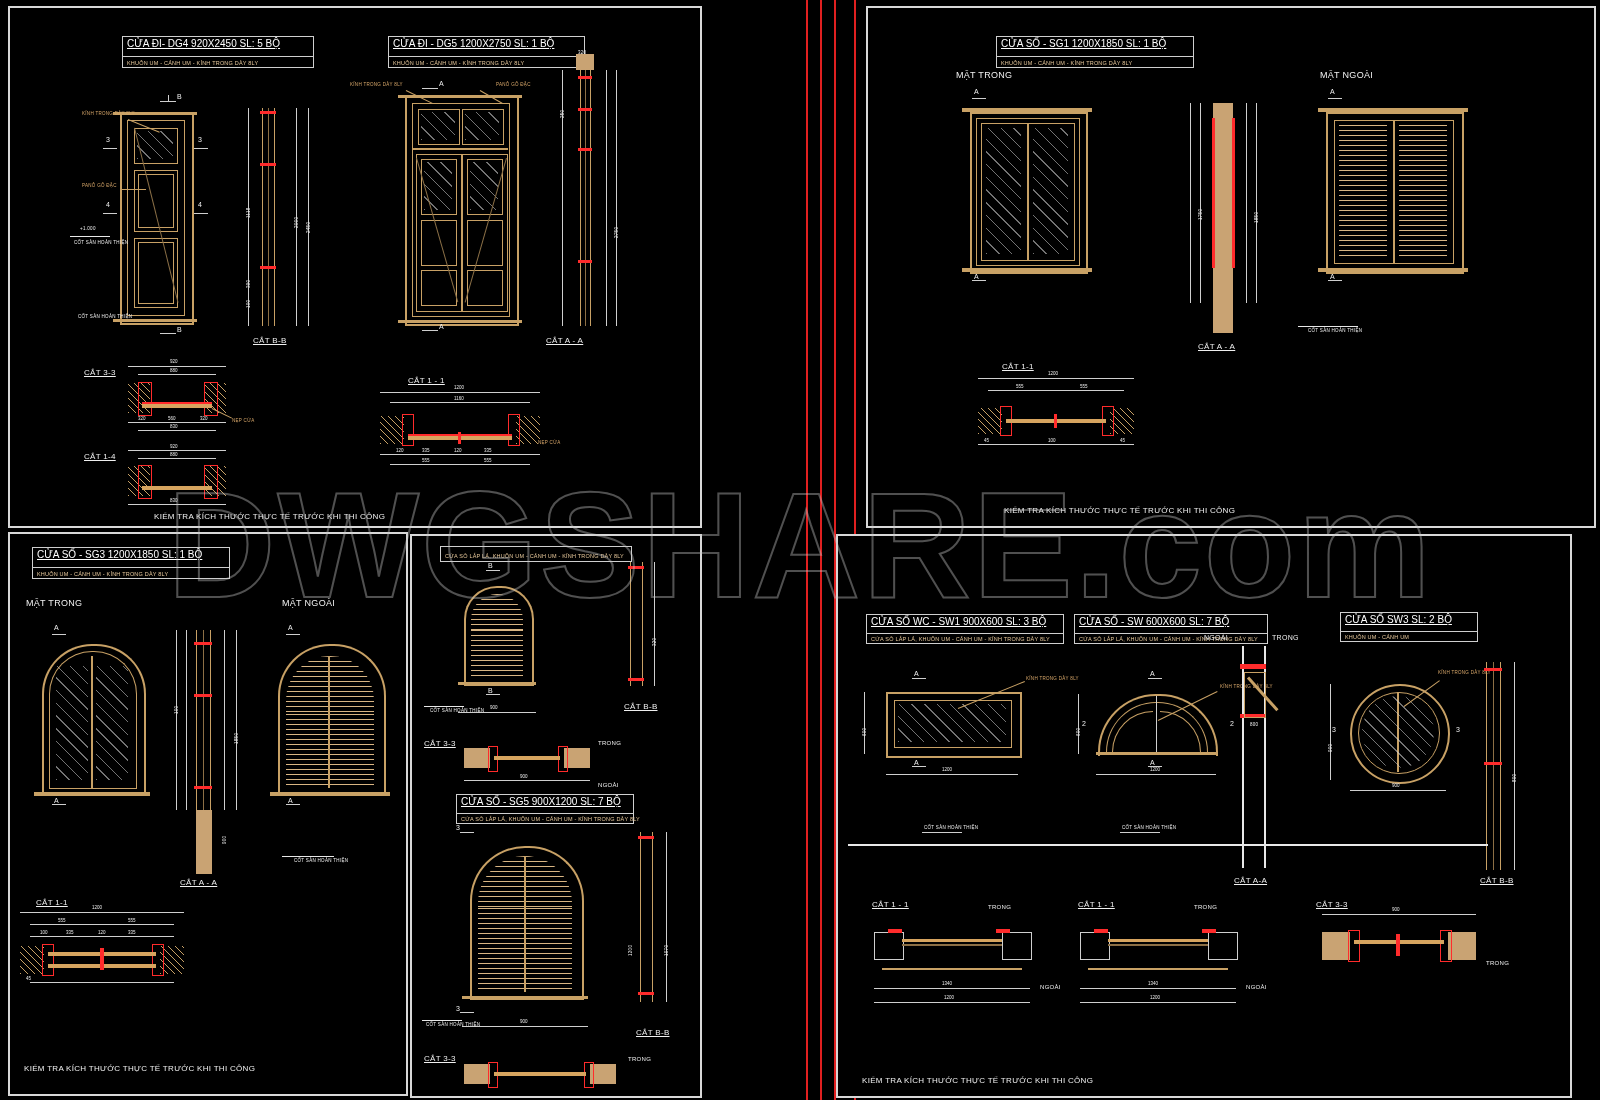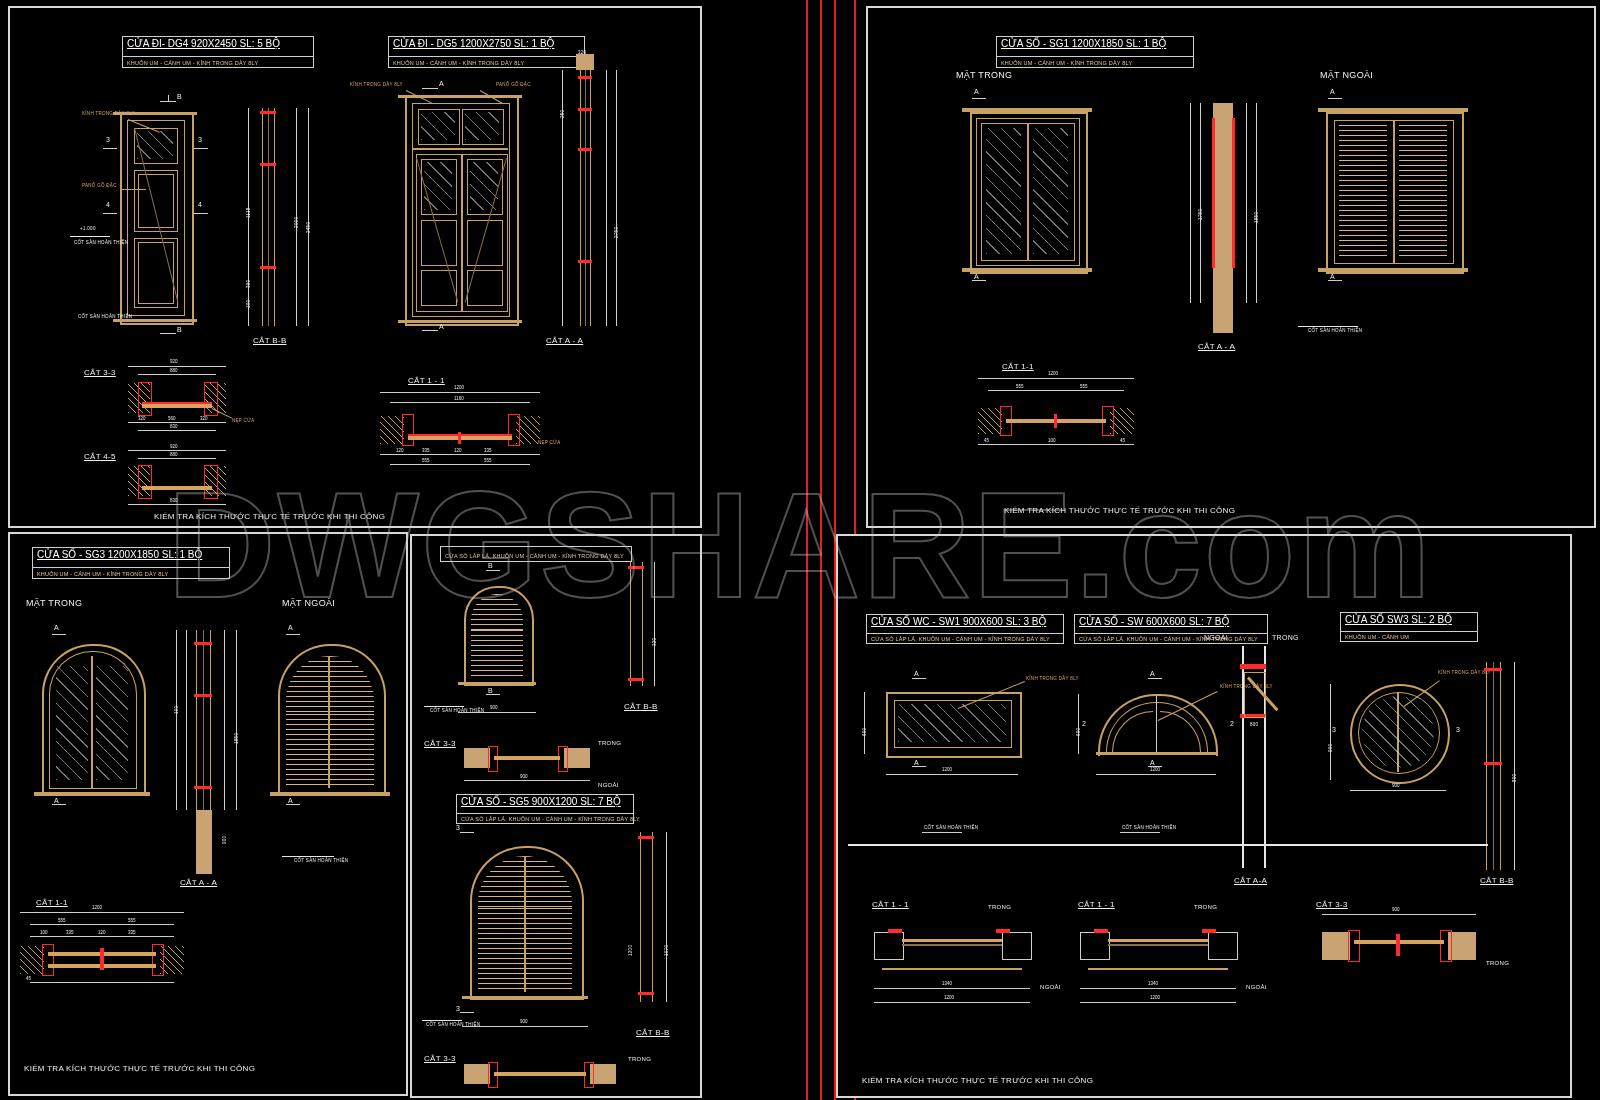--- a/index.html
+++ b/index.html
@@ -195,21 +195,21 @@
     <span class="dimtxt" style="left:160px;top:360px;">880</span>
     <div class="dim" style="left:118px;top:414px;width:98px;"></div>
     <div class="dim" style="left:128px;top:422px;width:78px;"></div>
     <span class="dimtxt" style="left:128px;top:408px;">320</span>
     <span class="dimtxt" style="left:158px;top:408px;">560</span>
     <span class="dimtxt" style="left:190px;top:408px;">320</span>
     <span class="dimtxt" style="left:160px;top:416px;">830</span>
     <span class="t tan vtiny" style="left:222px;top:410px;">NẸP CỬA</span>
     <div class="ln w" style="left:202px;top:400px;width:22px;height:1px;transform-origin:left;transform:rotate(26deg);"></div>
 
-    <span class="t s8 u" style="left:74px;top:444px;">CẮT 4-5</span>
+    <span class="t s8 u" style="left:74px;top:444px;">CẮT 1-4</span>
     <div class="hatch" style="left:118px;top:458px;width:22px;height:30px;"></div>
     <div class="hatch" style="left:194px;top:458px;width:22px;height:30px;"></div>
     <div class="boxr" style="left:128px;top:457px;width:12px;height:32px;"></div>
     <div class="boxr" style="left:194px;top:457px;width:12px;height:32px;"></div>
     <div class="ln h" style="left:132px;top:478px;width:70px;height:4px;background:#d6a45f;"></div>
     <div class="dim" style="left:118px;top:442px;width:98px;"></div>
     <div class="dim" style="left:128px;top:450px;width:78px;"></div>
     <span class="dimtxt" style="left:160px;top:436px;">920</span>
     <span class="dimtxt" style="left:160px;top:444px;">880</span>
     <div class="dim" style="left:118px;top:496px;width:98px;"></div>

